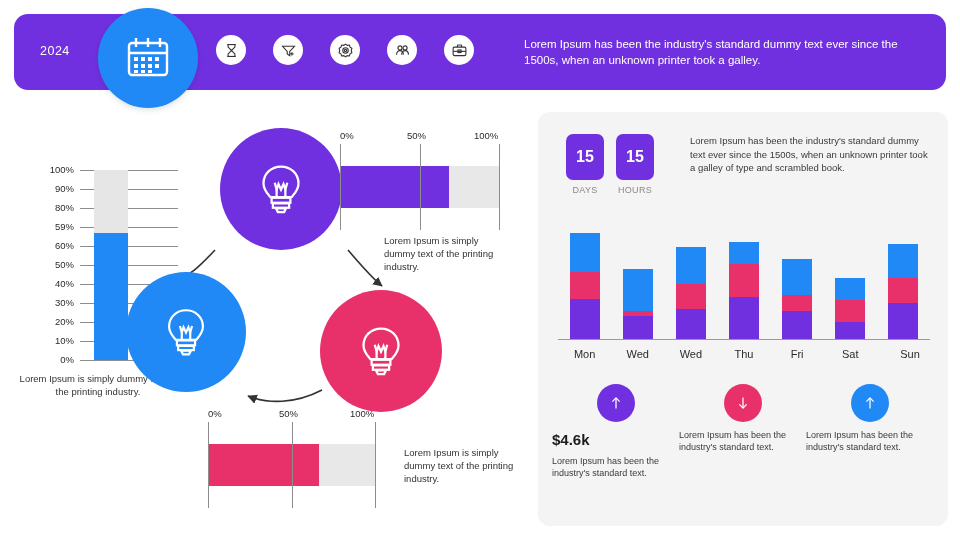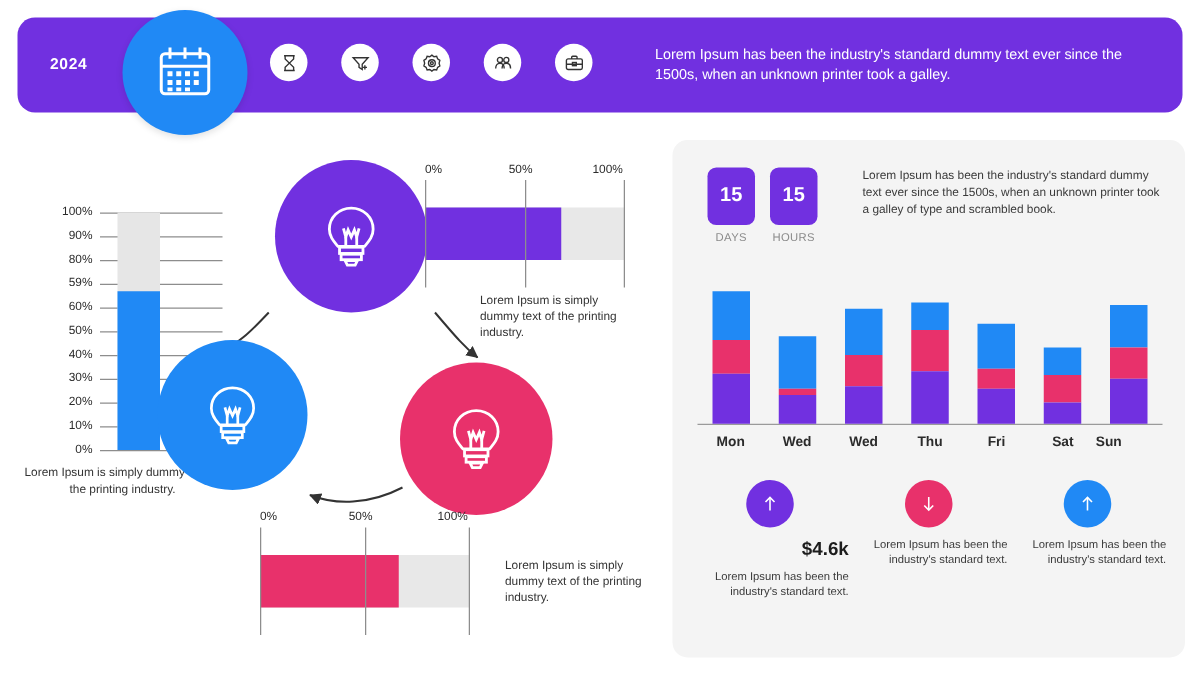--- a/index.html
+++ b/index.html
@@ -14,21 +14,21 @@
   
   .header-bar {
     position: absolute; left: 14px; top: 14px;
     width: 932px; height: 76px;
     background: #7130E0;
     border-radius: 14px;
     display: flex; align-items: center;
   }
   .header-year {
     position: absolute; left: 40px; top: 44px;
-    color: #ffffff; font-size: 12.5px; font-weight: bold;
+    color: #ffffff; font-size: 12.5px; font-weight: normal;
     letter-spacing: .5px;
   }
   .cal-circle {
     position: absolute; left: 98px; top: 8px;
     width: 100px; height: 100px; border-radius: 50%;
     background: #2089F5;
     display: flex; align-items: center; justify-content: center;
     box-shadow: 0 2px 6px rgba(0,0,0,.12);
   }
   .hdr-icons {
@@ -107,32 +107,32 @@
     color: #fff; font-size: 16px; font-weight: bold;
     display: flex; align-items: center; justify-content: center;
   }
   .cd-lab { margin-top: 5px; font-size: 9px; color: #8a8a8a; letter-spacing: .3px; }
   .panel-text {
     position: absolute; left: 152px; top: 22px; width: 238px;
     font-size: 9.5px; line-height: 13.5px; color: #3a3a3a;
   }
 
   
-  .stack { position: absolute; left: 20px; top: 118px; width: 372px; height: 130px; font-weight: bold; }
+  .stack { position: absolute; left: 20px; top: 118px; width: 372px; height: 130px; }
   .stack-base { position: absolute; left: 0; bottom: 20px; width: 372px; height: 1px; background: #9a9a9a; }
   .sbar { position: absolute; bottom: 21px; width: 30px; }
   .sseg { width: 30px; }
   .sday {
     position: absolute; bottom: 0; width: 54px; text-align: center;
     font-size: 11px; color: #2b2b2b;
   }
 
   
   .kpis { position: absolute; left: 14px; top: 272px; width: 382px; display: flex; }
-  .kpi { width: 127px; text-align: right; }
+  .kpi { width: 127px; text-align: left; }
   .kpi-circ {
     width: 38px; height: 38px; border-radius: 50%; margin: 0 auto;
     display: flex; align-items: center; justify-content: center;
   }
   .kpi-val { margin-top: 9px; font-size: 15px; font-weight: bold; color: #1c1c1c; }
   .kpi-desc { margin-top: 7px; font-size: 9px; line-height: 12px; color: #3a3a3a; }
 </style>
 </head>
 <body>
 
@@ -393,21 +393,21 @@
           <div class="sseg" style="height: 21.6px; background: rgb(32, 137, 245);"></div>
           <div class="sseg" style="height: 22.5818px; background: rgb(232, 49, 107);"></div>
           <div class="sseg" style="height: 16.6909px; background: rgb(113, 48, 224);"></div>
         </div>
         <div class="sday" style="left: 265.286px;">Sat</div>
         <div class="sbar" style="left: 330.429px;">
           <div class="sseg" style="height: 34.3636px; background: rgb(32, 137, 245);"></div>
           <div class="sseg" style="height: 24.5455px; background: rgb(232, 49, 107);"></div>
           <div class="sseg" style="height: 36.3273px; background: rgb(113, 48, 224);"></div>
         </div>
-        <div class="sday" style="left: 302px;">Sun</div>
+        <div class="sday" style="left: 325px;">Sun</div>
       </div>
 
     <div class="kpis" id="kpiWrap">
         <div class="kpi">
           <div class="kpi-circ" style="background: rgb(113, 48, 224);">
             <svg width="18" height="18" viewBox="0 0 20 20" fill="none" stroke="#fff" stroke-width="1.4">
               <line x1="10" y1="16" x2="10" y2="4.5"></line>
               <path d="M6 8.5 L10 4.3 L14 8.5"></path>
             </svg>
           </div>

